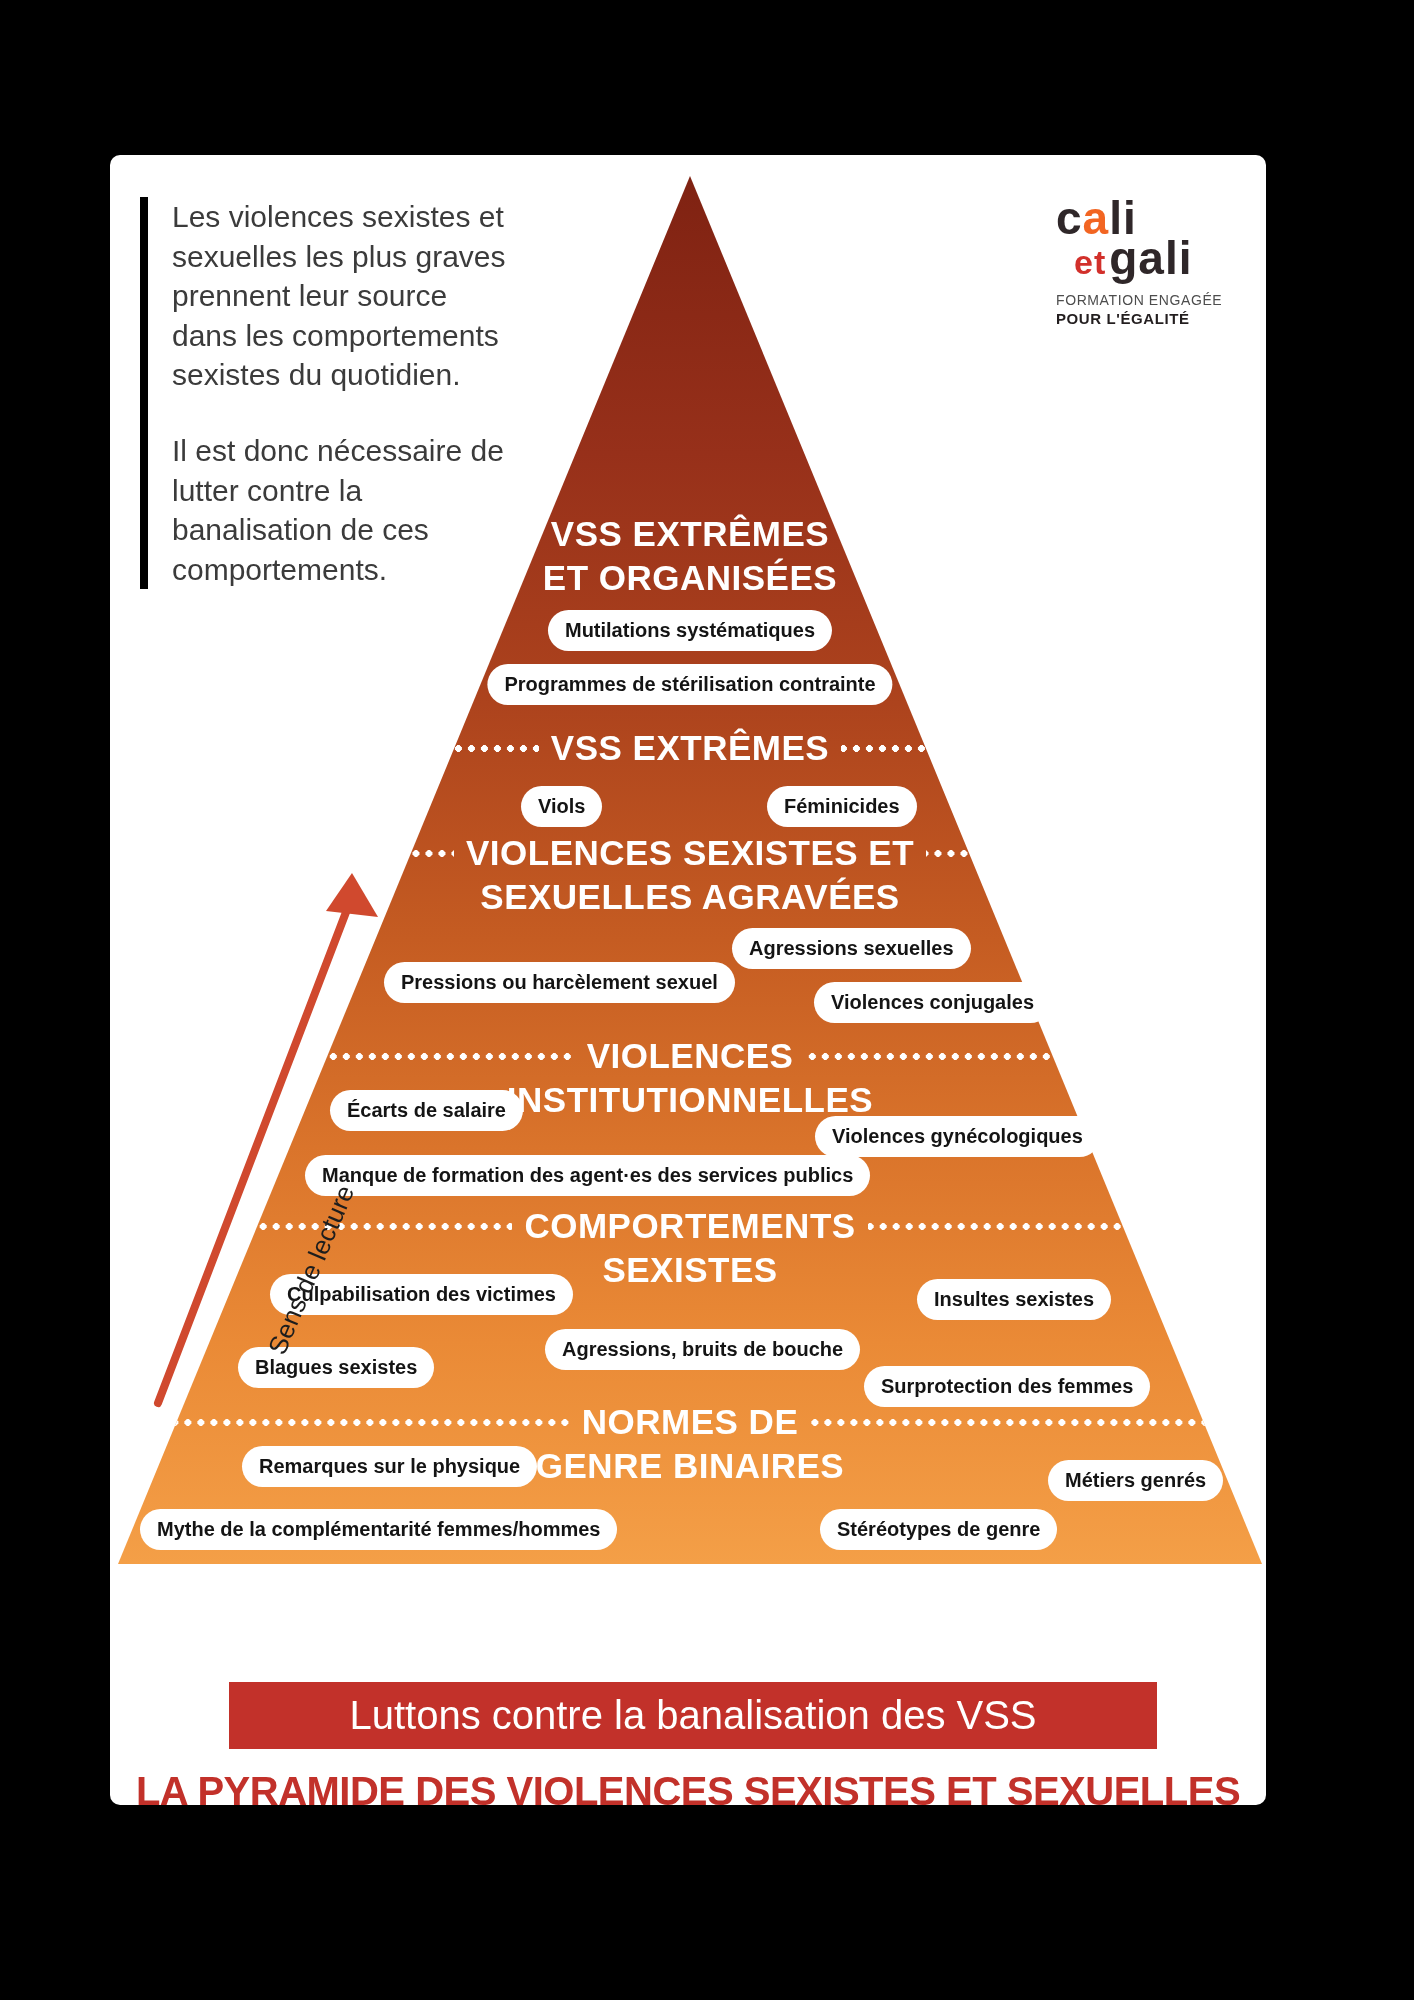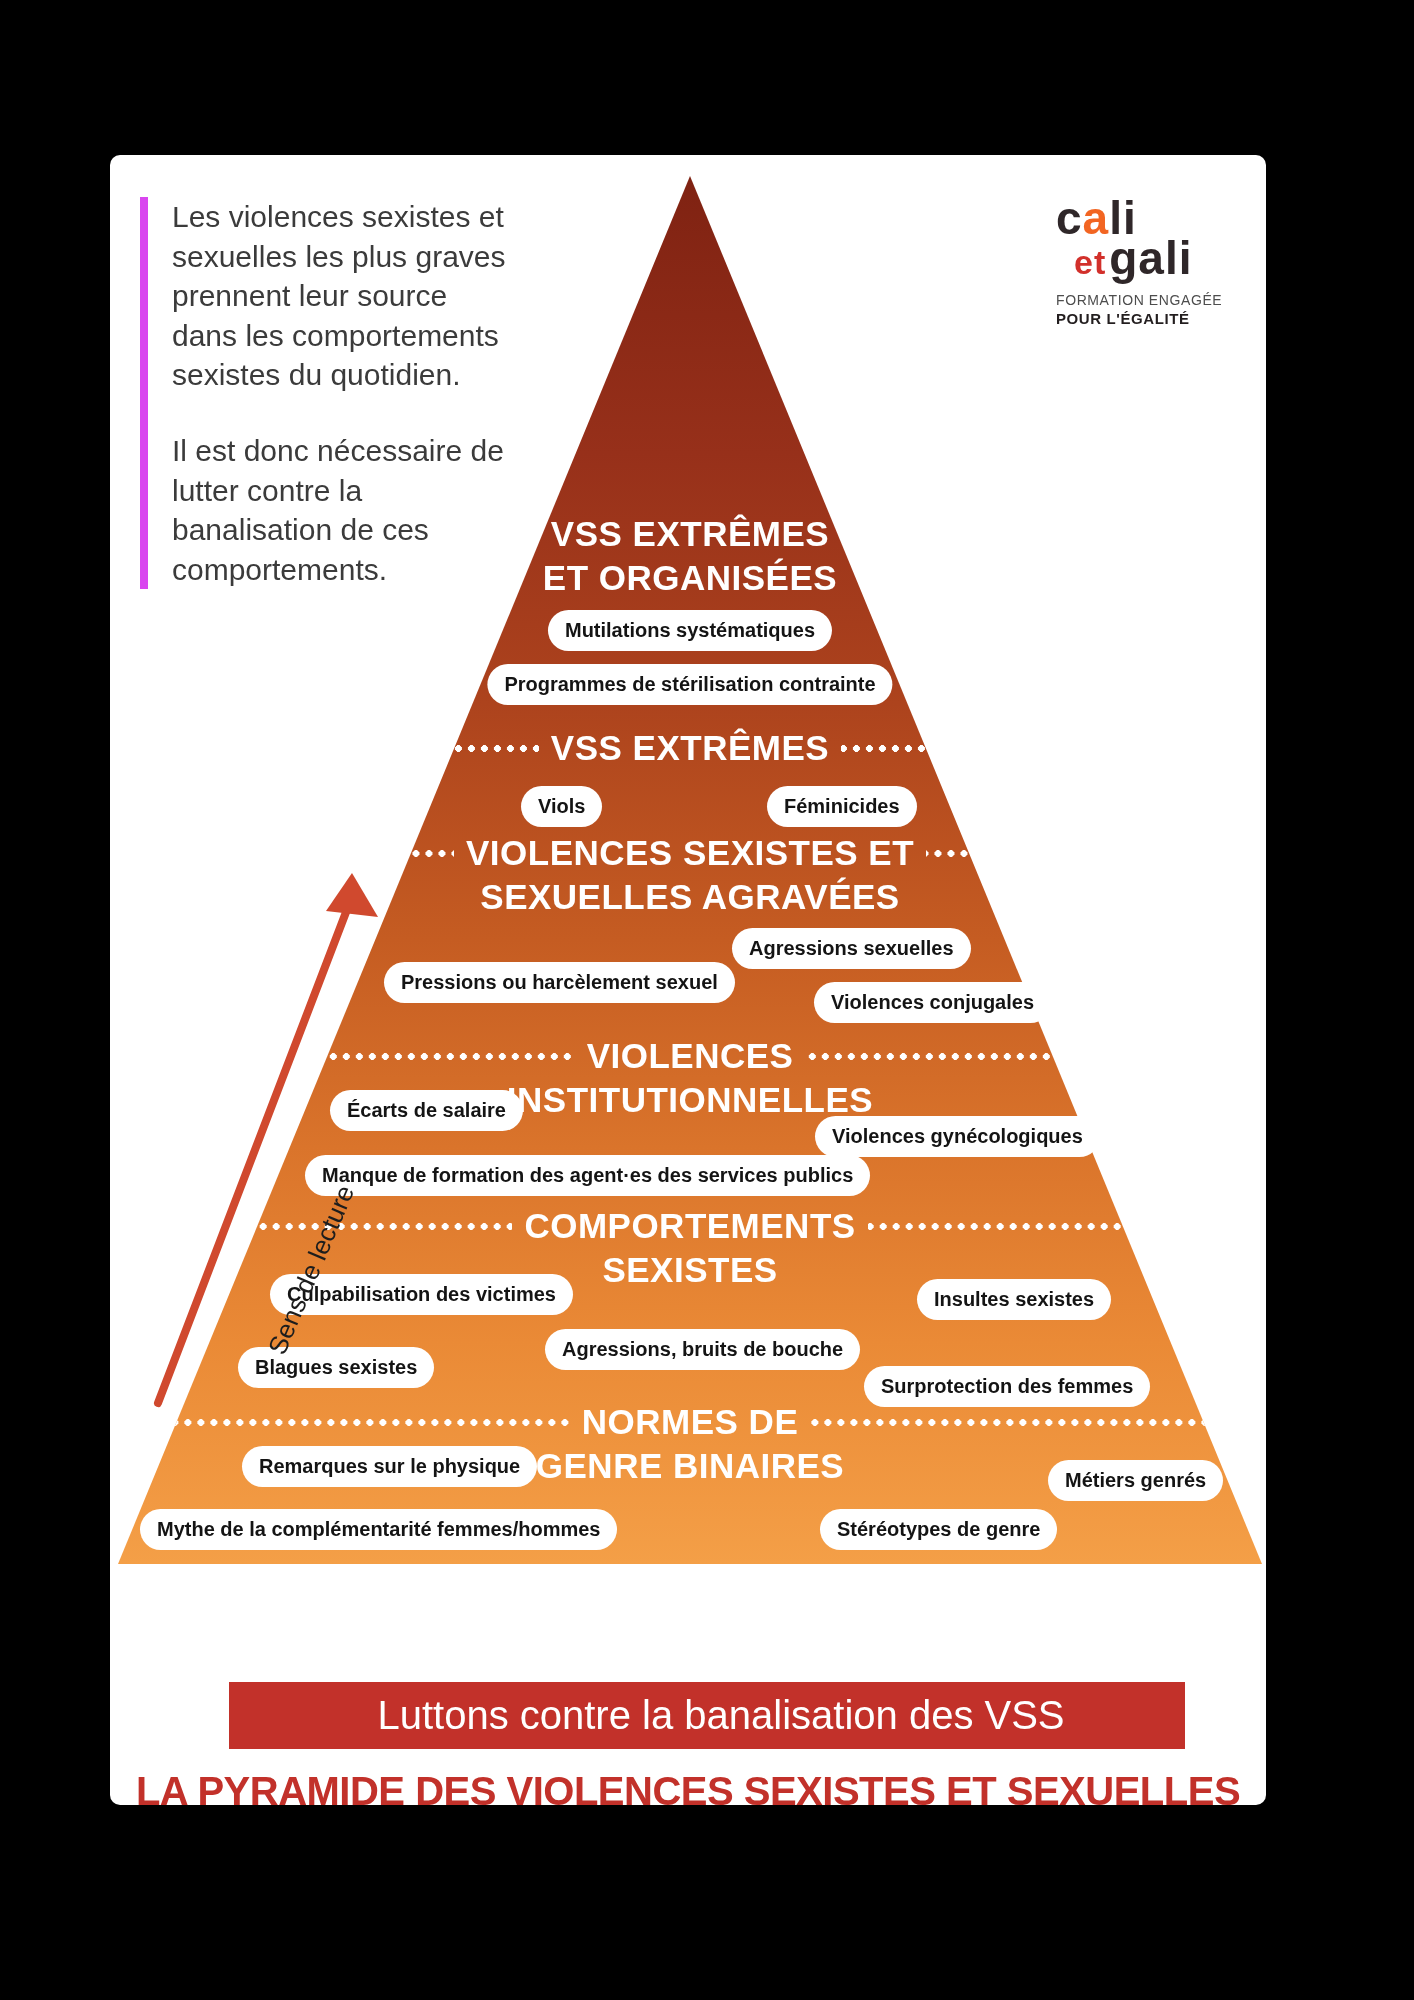--- a/index.html
+++ b/index.html
@@ -1,21 +1,21 @@
 <!DOCTYPE html>
 <html><head>
 <meta charset="utf-8">
 <style>
   html,body{margin:0;padding:0;background:#000;}
   .stage{position:relative;width:1414px;height:2000px;background:#000;overflow:hidden;
          font-family:"Liberation Sans",sans-serif;}
   .card{position:absolute;left:110px;top:155px;width:1156px;height:1650px;background:#fff;border-radius:10px;}
 
   
-  .intro{position:absolute;left:30px;top:42px;width:342px;border-left:8px solid #d946ef;
+  .intro{position:absolute;left:30px;top:42px;width:342px;border-left:8px solid #000000;
          padding-left:24px;color:#3b3b3b;font-size:30px;line-height:1.32;}
   .intro p{margin:0;}
   .intro p + p{margin-top:36px;}
 
   
   .logo{position:absolute;left:930px;top:40px;width:230px;line-height:1;}
   .logo-l1{font-size:46px;font-weight:700;color:#2f2729;letter-spacing:1px;margin-left:16px;}
   .logo-l1 .a{color:#f26522;}
   .logo-l2{font-size:46px;font-weight:700;color:#2f2729;letter-spacing:1px;margin-top:-6px;margin-left:34px;}
   .logo-l2 .et{color:#d2302b;font-size:34px;margin-right:3px;}
@@ -42,21 +42,21 @@
 
   
   .arrow-svg{position:absolute;left:0;top:0;}
   .arrow-label{position:absolute;left:152px;top:1192px;font-size:26px;color:#1d1d1d;
                transform:rotate(-67deg);transform-origin:left top;white-space:nowrap;}
 
   
   .footer-title{position:absolute;left:110px;top:1614px;width:1156px;text-align:center;
                 font-size:40px;font-weight:800;letter-spacing:-0.5px;color:#c2312a;white-space:nowrap;}
   .banner{position:absolute;left:229px;top:1682px;width:928px;height:67px;background:#c2312a;
-          display:flex;align-items:center;justify-content:center;color:#fff;font-size:40px;font-weight:400;padding-left:28px;}
+          display:flex;align-items:center;justify-content:center;color:#fff;font-size:40px;font-weight:400;}
 </style>
 </head>
 <body>
 
 <div class="stage">
   <div class="card">
 
     <div class="intro">
       <p>Les violences sexistes et sexuelles les plus graves prennent leur source dans les comportements sexistes du quotidien.</p>
       <p>Il est donc nécessaire de lutter contre la banalisation de ces comportements.</p>

